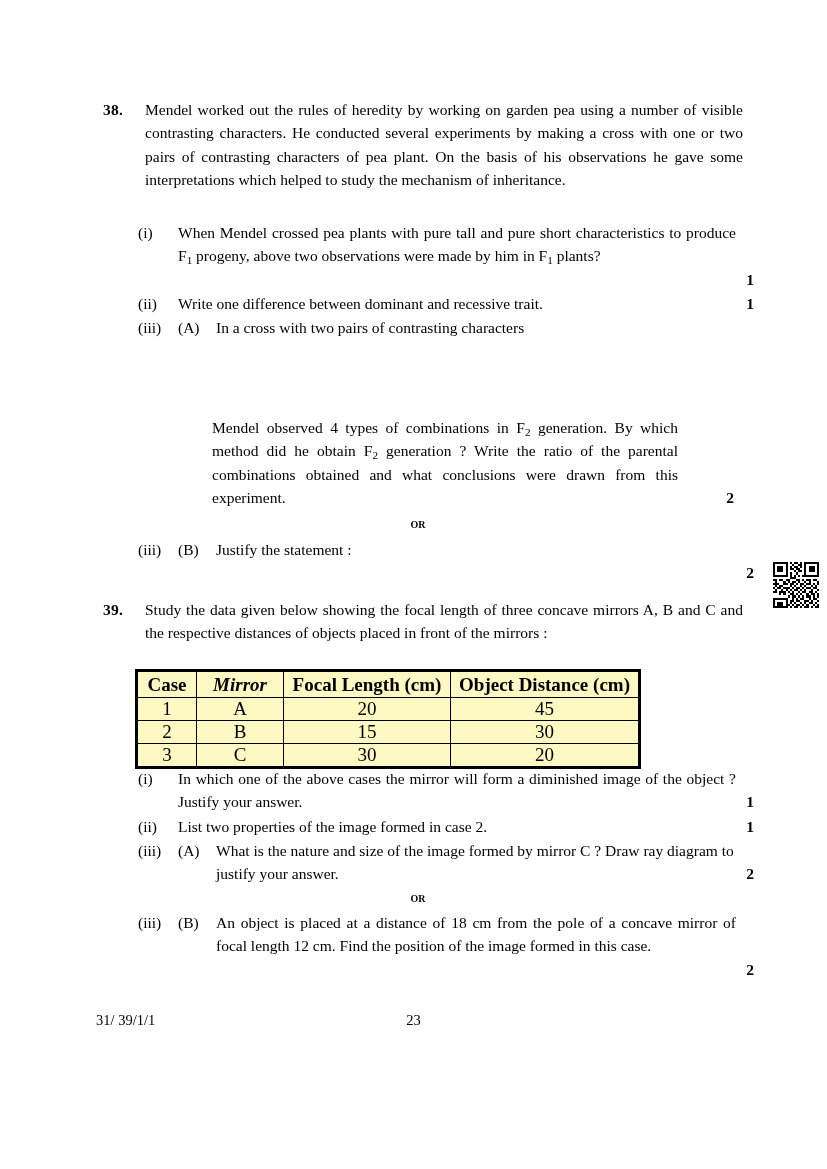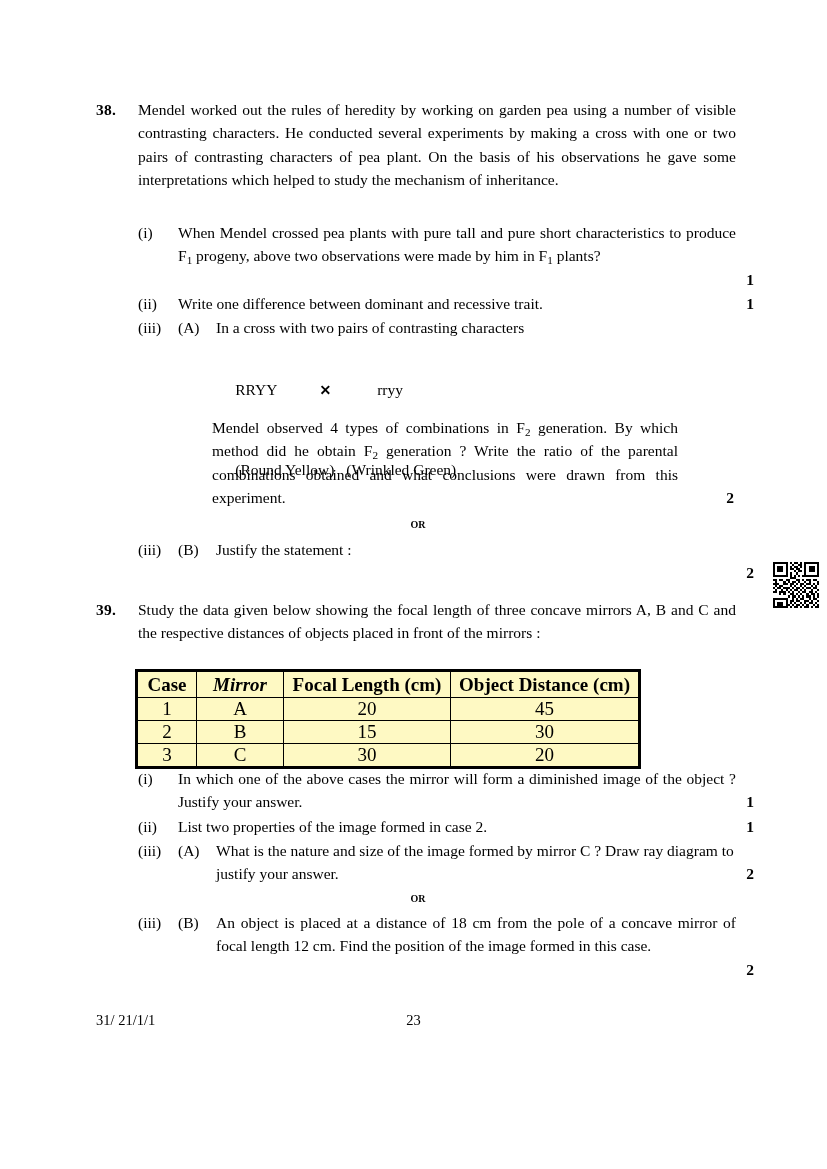--- a/index.html
+++ b/index.html
@@ -17,21 +17,21 @@
   }
   .page {
     position: absolute;
     inset: 0;
     background: #ffffff;
   }
 
   
   .qblock {
     position: absolute;
-    left: 96px;
+    left: 103px;
     width: 640px;
   }
   .qrow {
     display: flex;
     align-items: flex-start;
   }
   .qnum {
     font-weight: bold;
     font-size: 15.5px;
     line-height: 23.4px;
@@ -178,28 +178,20 @@
   </div>
 
   <div class="qblock" style="top:316px; left:138px; width:598px;">
     <div class="sub">
       <div class="sub-label">(iii)</div>
       <div class="sub-ab">(A)</div>
       <div class="sub-text left">In a cross with two pairs of contrasting characters</div>
     </div>
   </div>
 
-  <div style="position:absolute; top:352px; left:212px; width:420px;">
-    <div class="cross-line">
-      <span>RRYY</span><span style="display:inline-block;width:42px;"></span><span class="times">✕</span><span style="display:inline-block;width:46px;"></span><span>rryy</span>
-    </div>
-    <div class="cross-line" style="margin-top:4px;">
-      <span>(Round Yellow)</span><span style="display:inline-block;width:12px;"></span><span>(Wrinkled Green)</span>
-    </div>
-  </div>
 
   <div style="position:absolute; top:416px; left:212px; width:466px;">
     <div class="qbody" style="text-align:justify;"><span>Mendel observed 4 types of combinations in F</span><sub>2</sub><span> generation. By which method did he obtain F</span><sub>2</sub><span> generation ? Write the ratio of the parental combinations obtained and what conclusions were drawn from this experiment.</span></div>
     <div class="marks" style="top:70.2px; right:-56px;">2</div>
   </div>
 
   <div class="or-line" style="position:absolute; top:513px; left:138px;">OR</div>
 
   <div class="qblock" style="top:538px; left:138px; width:598px;">
     <div class="sub">
@@ -544,16 +536,16 @@
 
   <div class="qblock" style="top:911px; left:138px; width:598px;">
     <div class="sub">
       <div class="sub-label">(iii)</div>
       <div class="sub-ab">(B)</div>
       <div class="sub-text" style="width:440px;">An  object is placed at a distance of 18 cm from the pole of a concave mirror of focal length 12 cm. Find the position of the image formed in this case.</div>
     </div>
     <div class="marks" style="top:46.8px; right:-18px;">2</div>
   </div>
 
-  <div class="footer footer-code" style="top:1011px;">31/ 21/1/1</div>
+  <div class="footer footer-code" style="top:1011px;">31/ 39/1/1</div>
   <div class="footer footer-page" style="top:1011px;">23</div>
 
 </div>
 
 </body></html>

